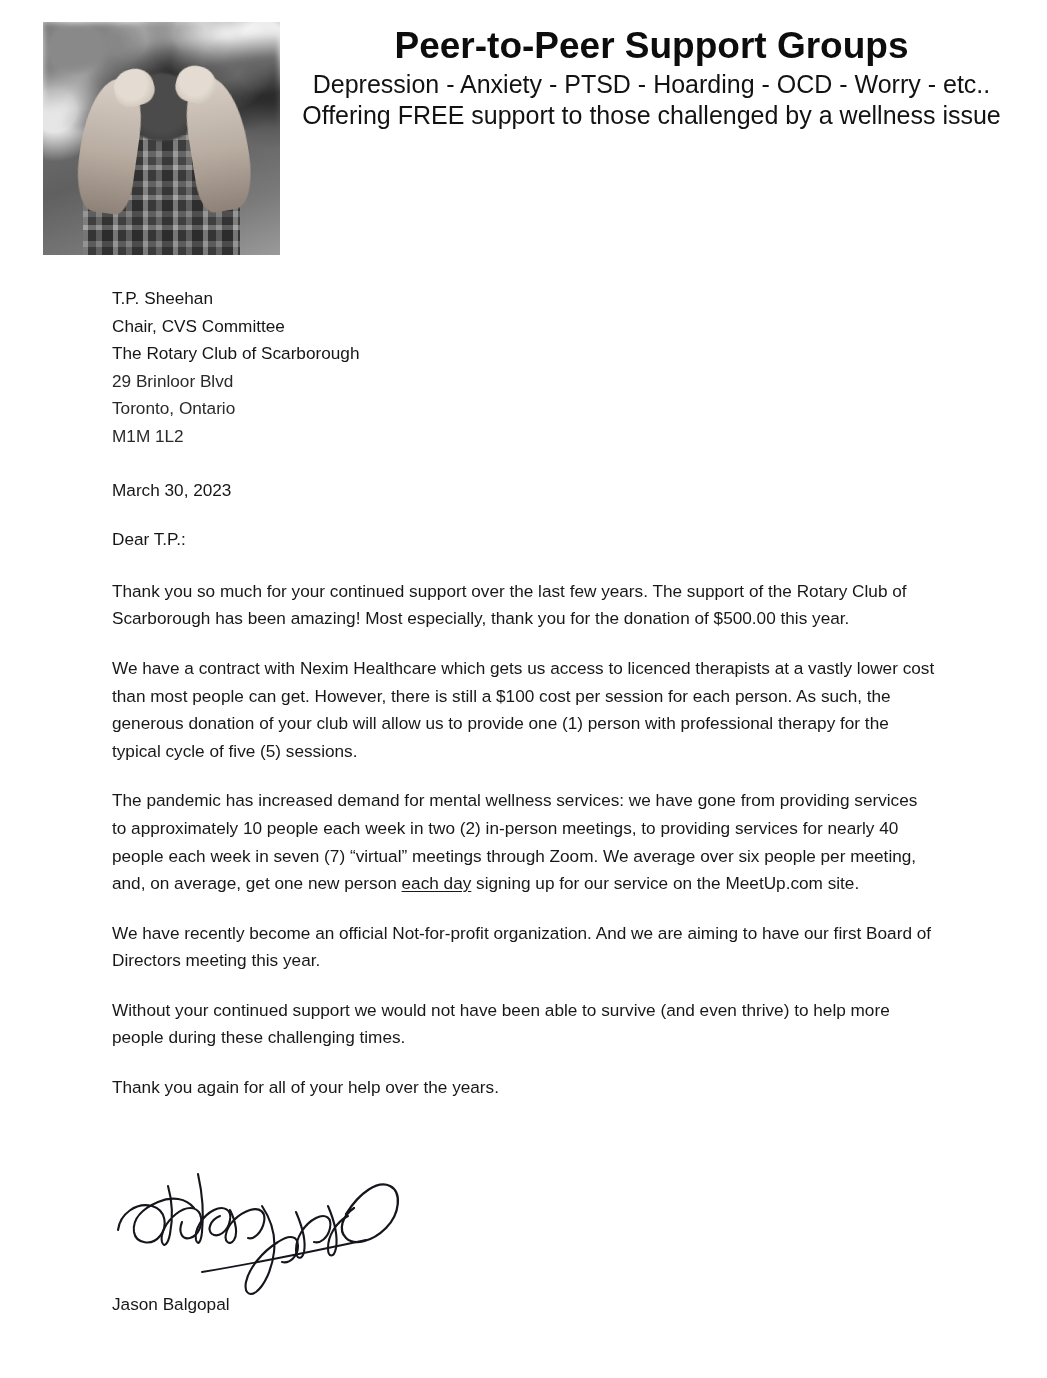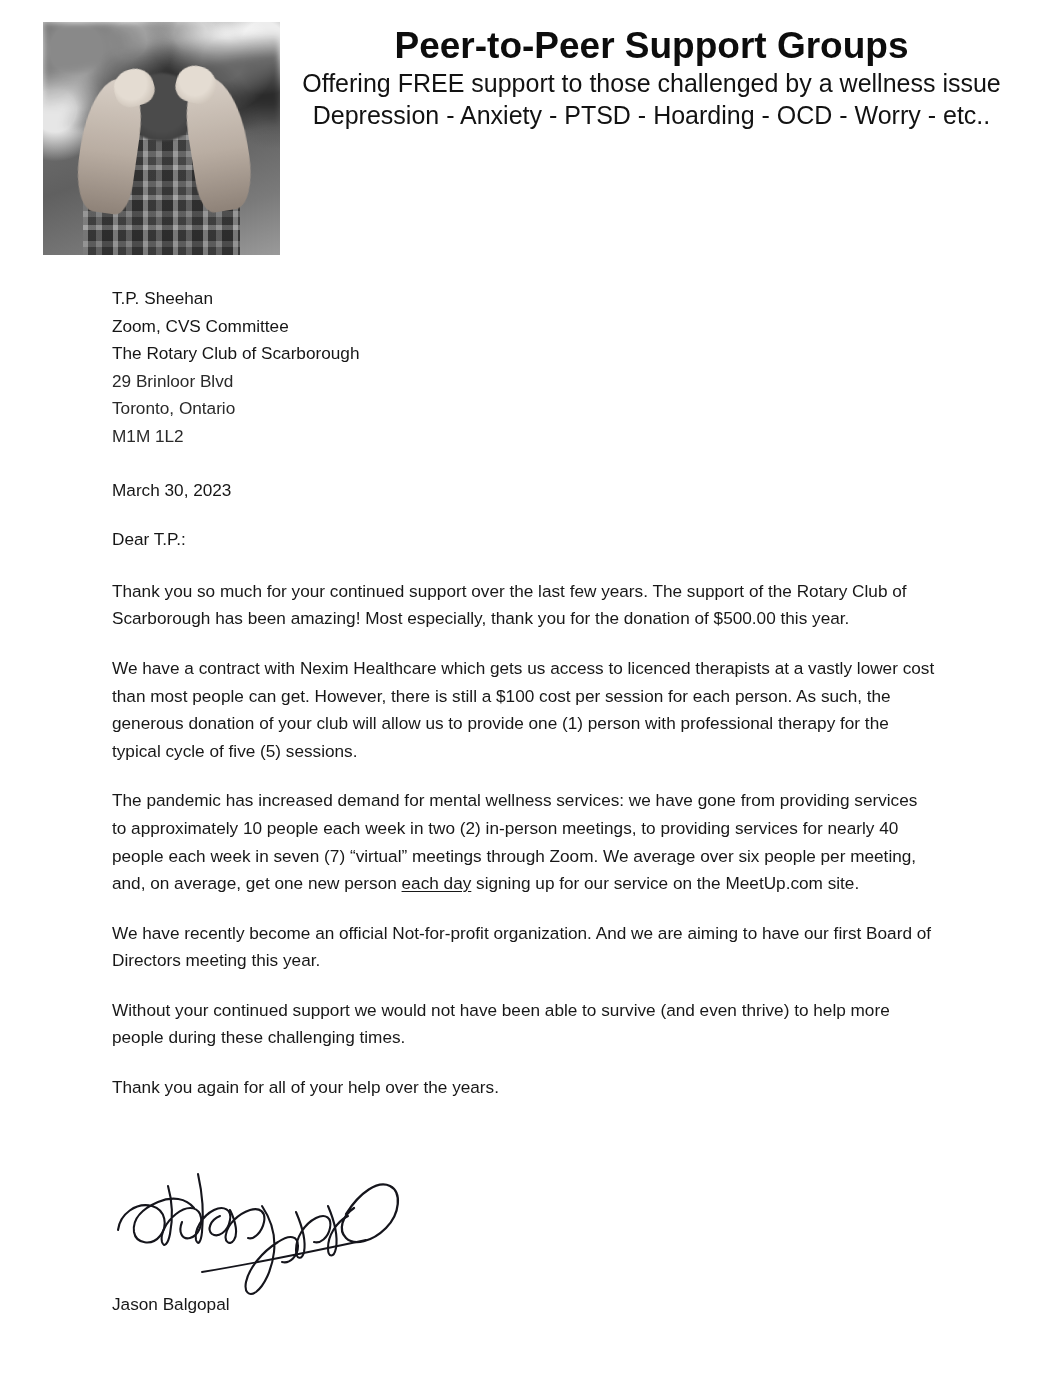--- a/index.html
+++ b/index.html
@@ -203,30 +203,30 @@
     <div class="photo-torso"></div>
     <div class="photo-head"></div>
     <div class="photo-arm left"></div>
     <div class="photo-arm right"></div>
     <div class="photo-hand left"></div>
     <div class="photo-hand right"></div>
   </div>
 
   <div class="header-text">
     <div class="brand-subtitle">Peer-to-Peer Support Groups</div>
+    <div class="brand-tagline second">Depression - Anxiety - PTSD - Hoarding - OCD - Worry - etc..</div>
     <div class="brand-tagline">Offering FREE support to those challenged by a wellness issue</div>
-    <div class="brand-tagline second">Depression - Anxiety - PTSD - Hoarding - OCD - Worry - etc..</div>
   </div>
 </div>
 
 <div class="letter">
 
   <div>
     <div class="addr-line strong">T.P. Sheehan</div>
-    <div class="addr-line strong">Zoom, CVS Committee</div>
+    <div class="addr-line strong">Chair, CVS Committee</div>
     <div class="addr-line strong">The Rotary Club of Scarborough</div>
     <div class="addr-line plain">29 Brinloor Blvd</div>
     <div class="addr-line plain">Toronto, Ontario</div>
     <div class="addr-line plain">M1M 1L2</div>
   </div>
 
   <div class="block-gap-26"></div>
 
   <div class="date-line">March 30, 2023</div>
 

